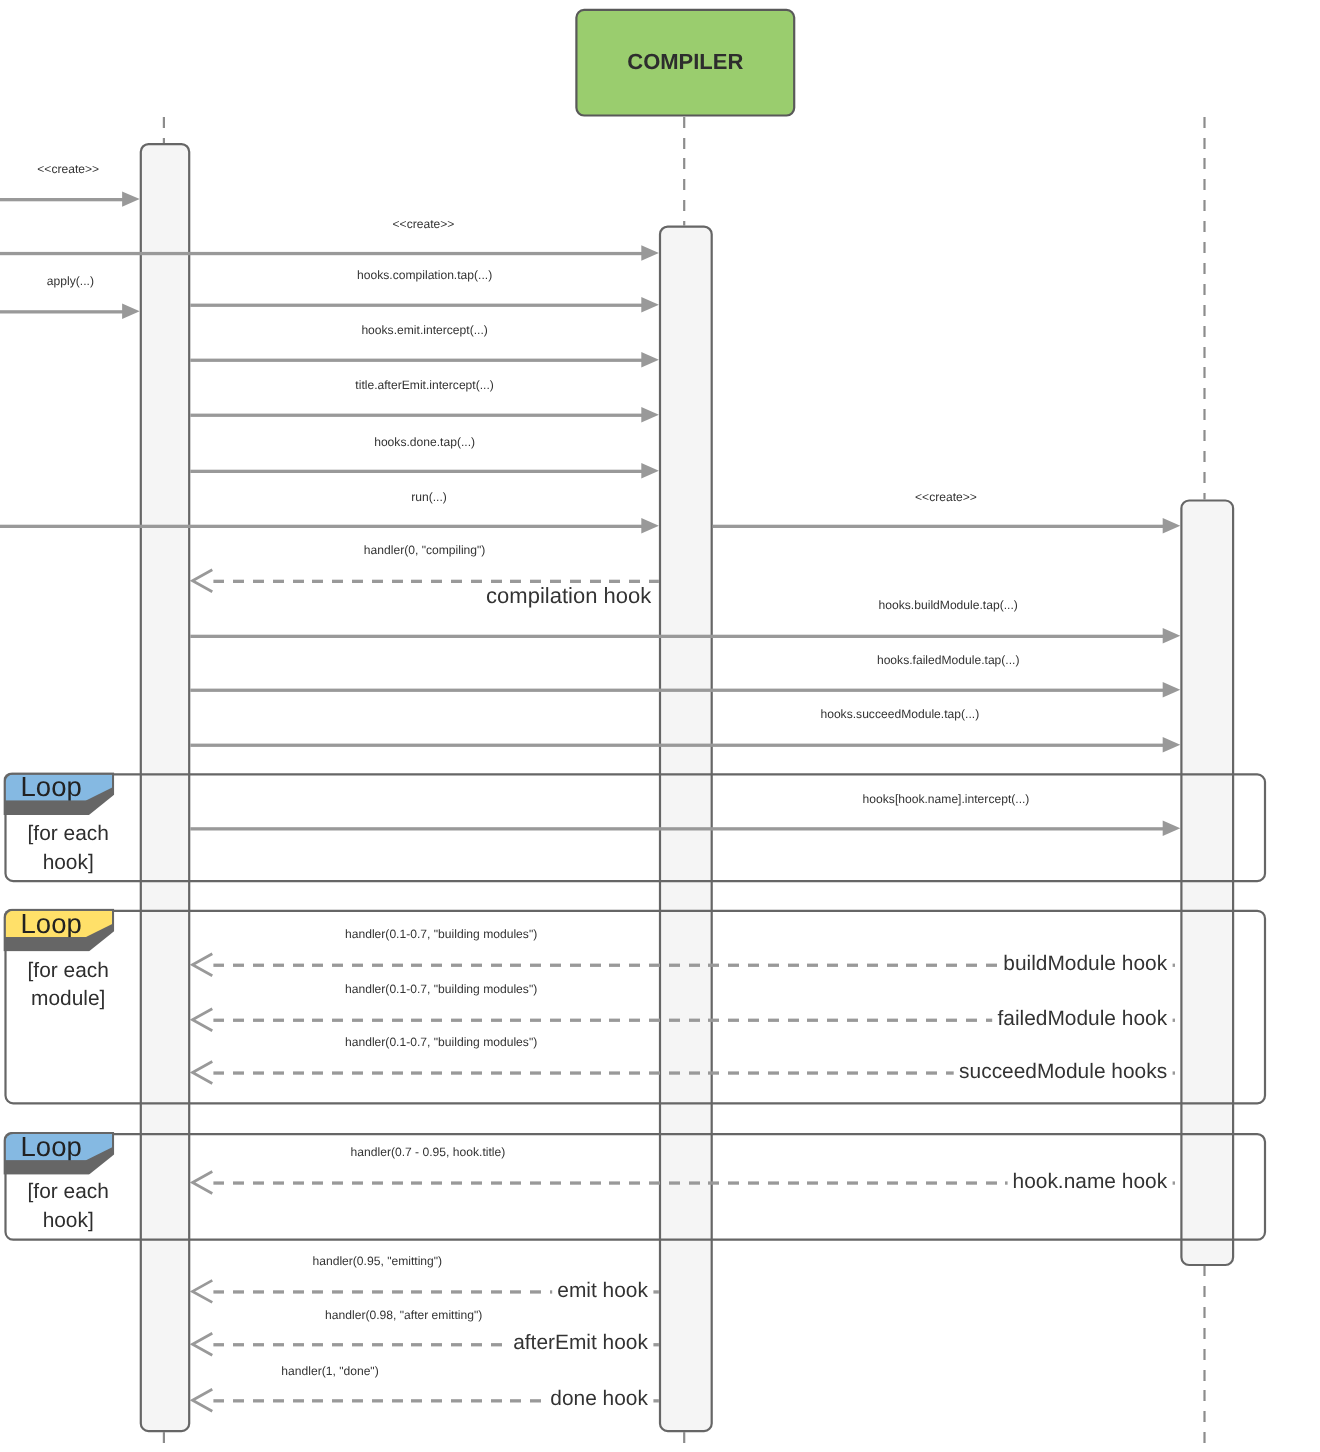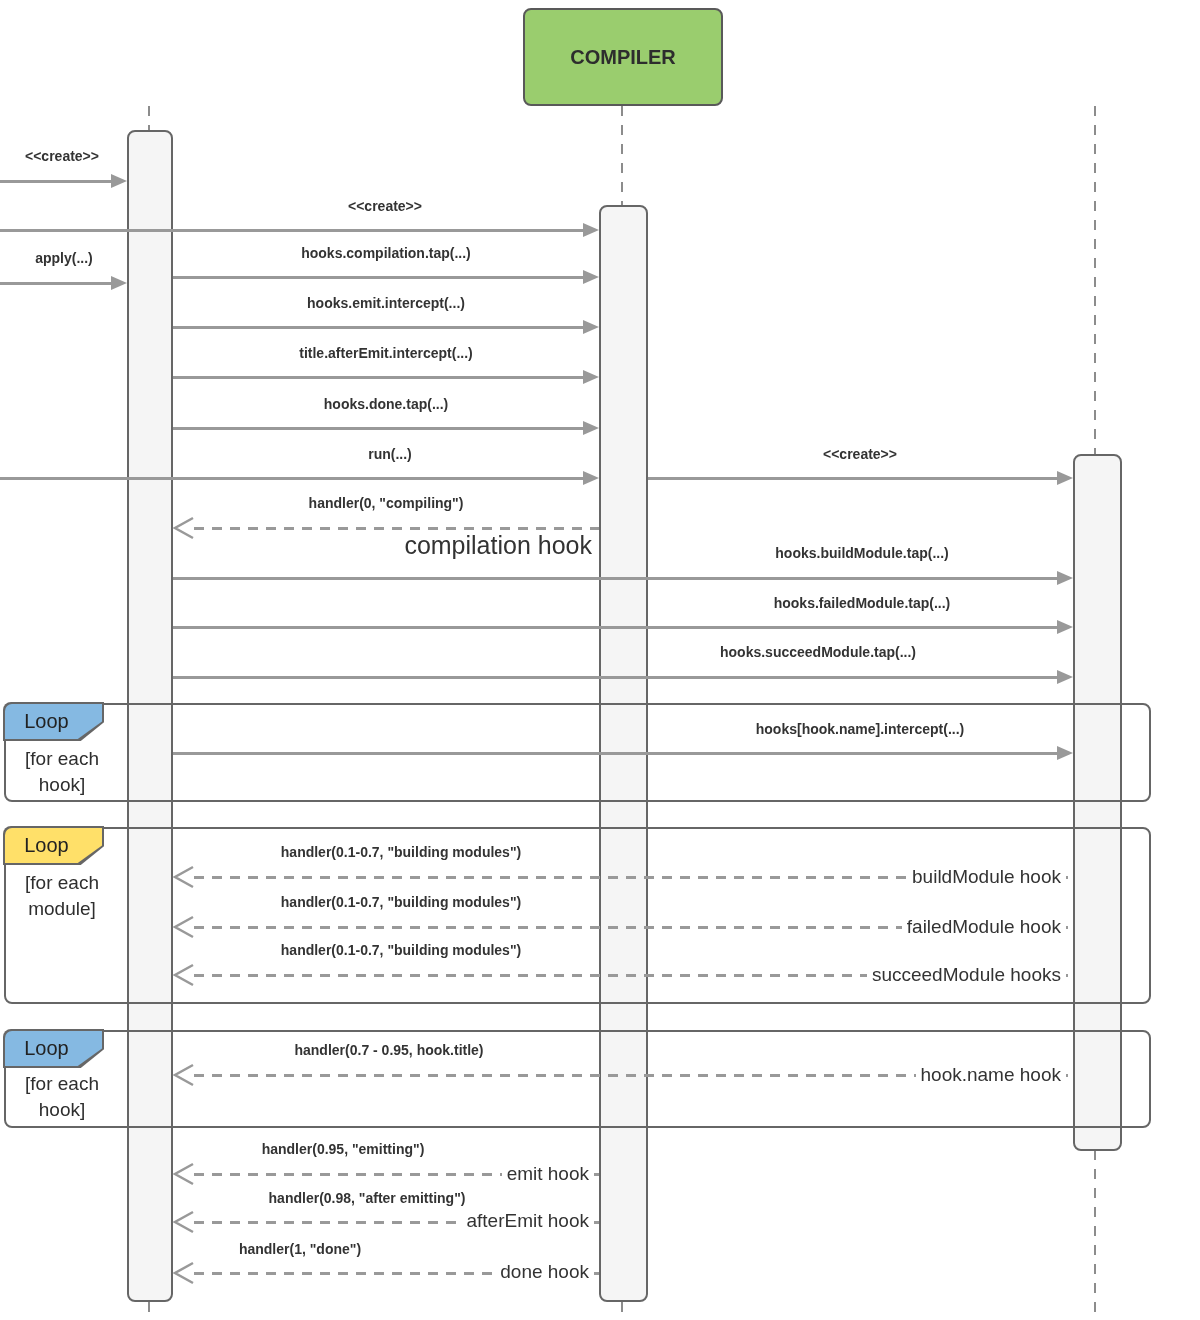--- a/index.html
+++ b/index.html
@@ -25,49 +25,49 @@
   .loopframe{
     position:absolute;box-sizing:border-box;border:2px solid #666;
     border-radius:8px;z-index:2;background:transparent;
   }
   .tab{
     position:absolute;width:101px;height:39px;background:#666;z-index:3;
     clip-path:polygon(0 0,100% 0,100% 52%,77% 100%,0 100%);
     border-top-left-radius:8px;
   }
   .tab-in{
-    position:absolute;left:2px;top:2px;width:97px;height:35px;
+    position:absolute;left:2px;top:2px;width:97px;height:24px;
     clip-path:polygon(0 0,100% 0,100% 50%,75% 100%,0 100%);
     display:flex;align-items:center;justify-content:center;
     padding-right:14px;box-sizing:border-box;
-    font-size:20px;color:#222;border-top-left-radius:7px;
+    font-size:25px;color:#222;border-top-left-radius:7px;
   }
   .guard{
     position:absolute;font-size:19px;color:#2e2e2e;text-align:center;
     line-height:1.35;z-index:3;
   }
   .lbl{
     position:absolute;transform:translateX(-50%);white-space:nowrap;
-    font-weight:bold;font-size:14px;color:#333;z-index:5;
+    font-weight:normal;font-size:11px;color:#333;z-index:5;
   }
   .line{
     position:absolute;height:0;border-top:3px solid #999;z-index:4;
   }
   .dline{
     position:absolute;height:3px;z-index:4;
     background:repeating-linear-gradient(90deg,#999 0 10px,transparent 10px 18px);
   }
   .arr{
     position:absolute;width:0;height:0;z-index:4;
     border-top:7px solid transparent;border-bottom:7px solid transparent;
     border-left:16px solid #999;
   }
   .chev{position:absolute;z-index:4;overflow:visible;}
   .note{
-    position:absolute;font-size:25px;color:#333;white-space:nowrap;z-index:5;
+    position:absolute;font-size:20px;color:#333;white-space:nowrap;z-index:5;
   }
   .inote{
     position:absolute;font-size:19px;color:#333;background:#fff;
     padding:0 5px;white-space:nowrap;line-height:26px;height:26px;z-index:5;
   }
   .ralign{text-align:right;}
 </style>
 </head>
 <body>
 

